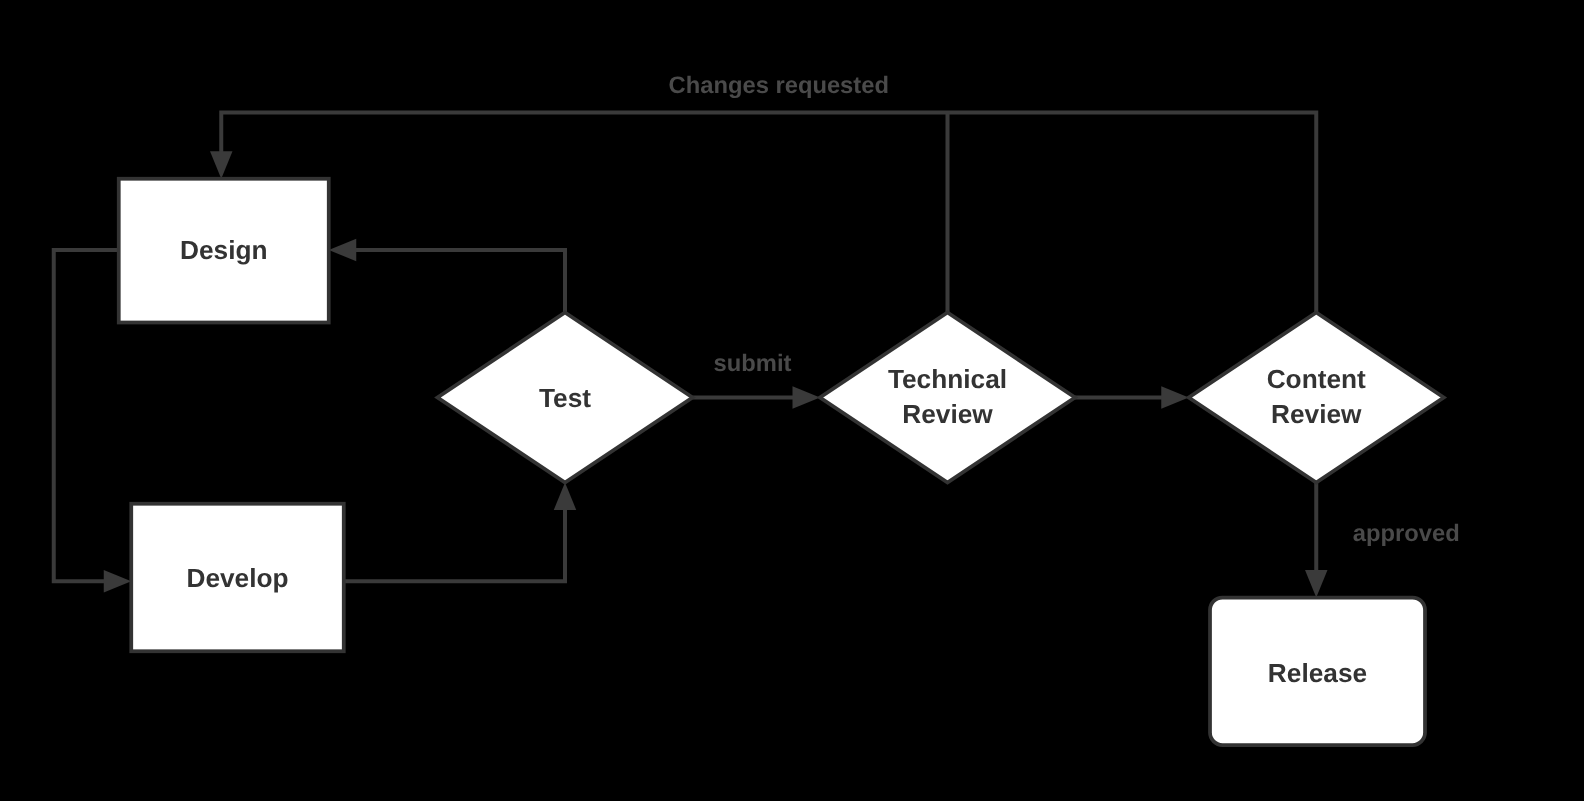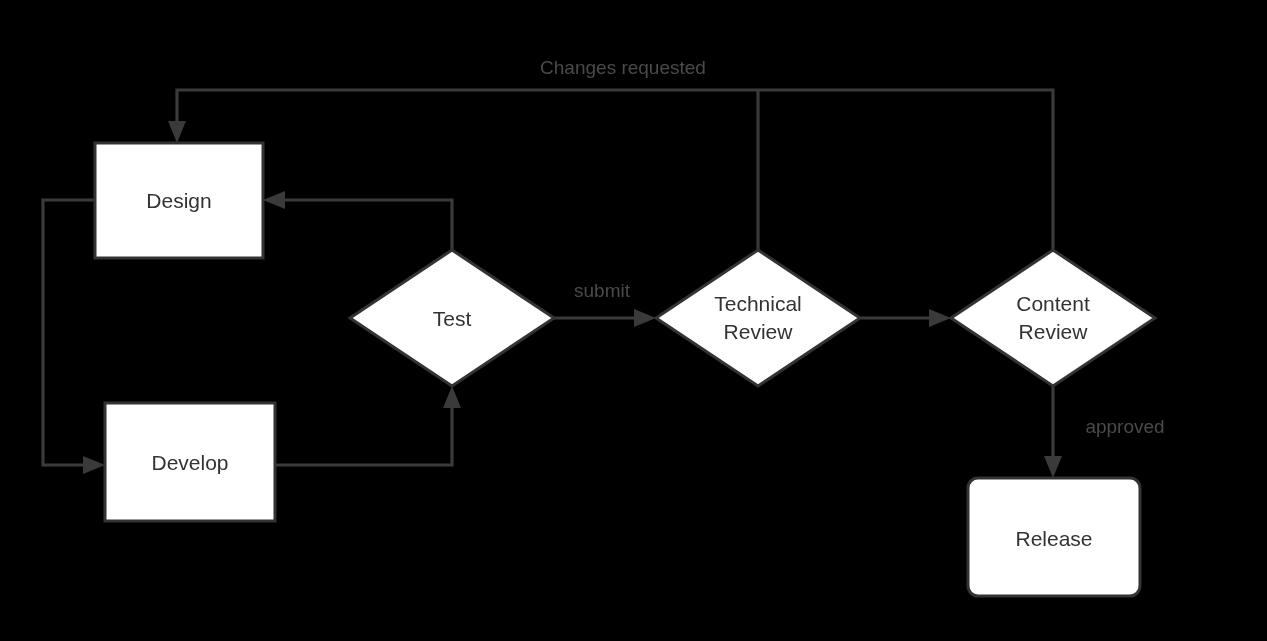--- a/index.html
+++ b/index.html
@@ -11,20 +11,21 @@
     width: 1267px;
     height: 641px;
     overflow: hidden;
     font-family: "Liberation Sans", sans-serif;
   }
   #flowchart-canvas {
     position: relative;
     width: 1267px;
     height: 641px;
     background: #000000;
+    font-weight: bold;
   }
   svg#diagram {
     position: absolute;
     top: 0;
     left: 0;
     width: 1267px;
     height: 641px;
     display: block;
   }
   .node-shape {

